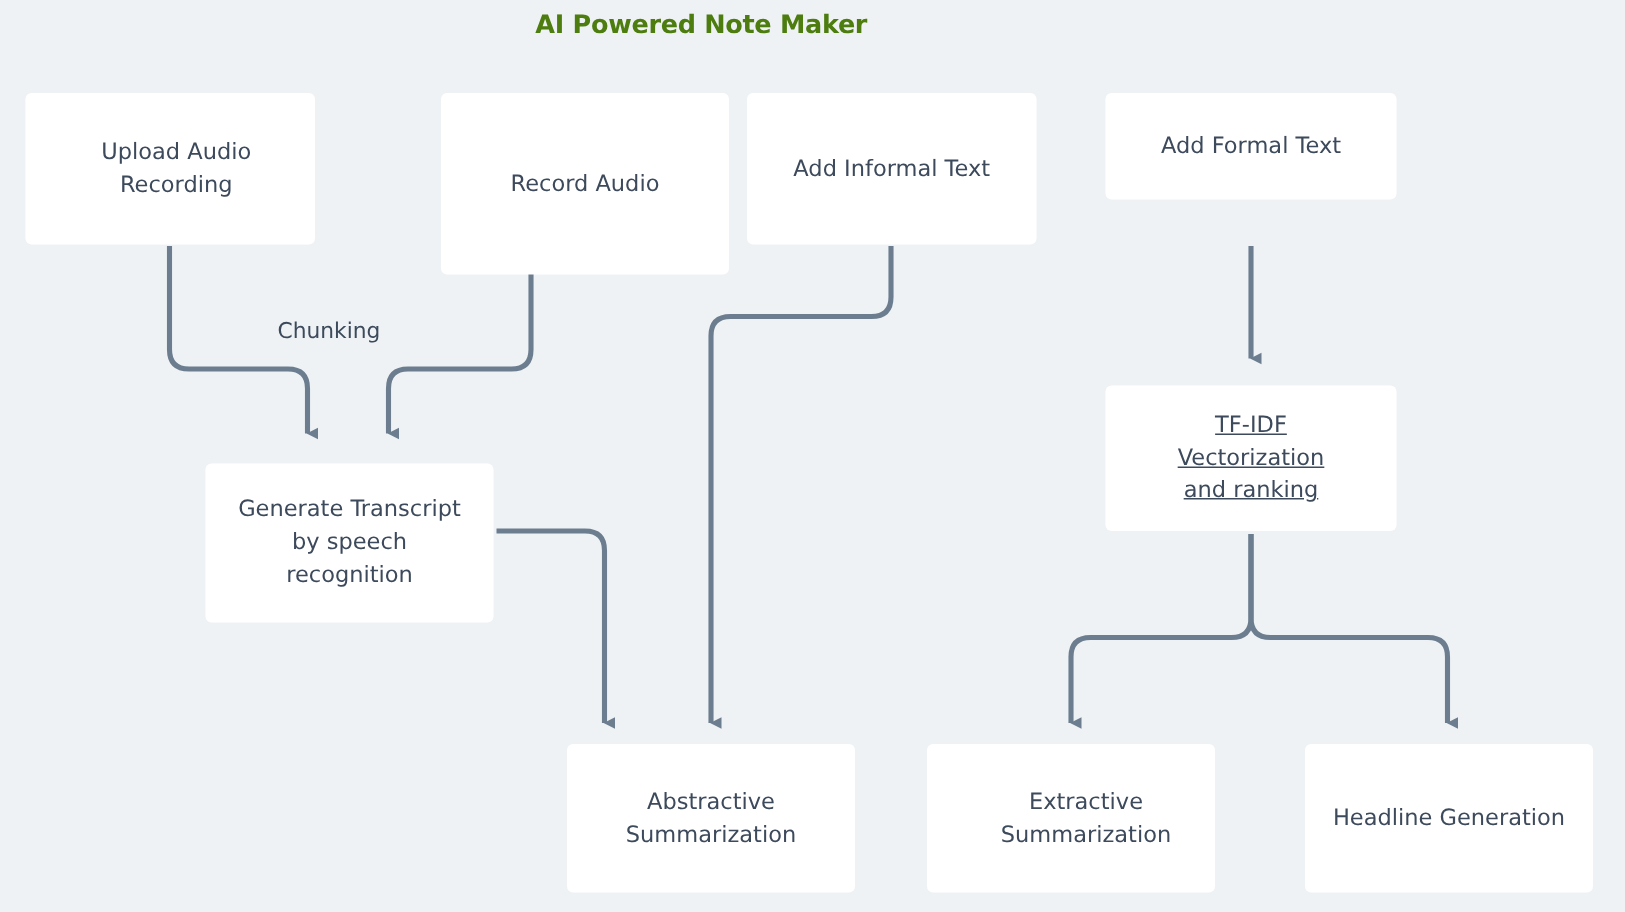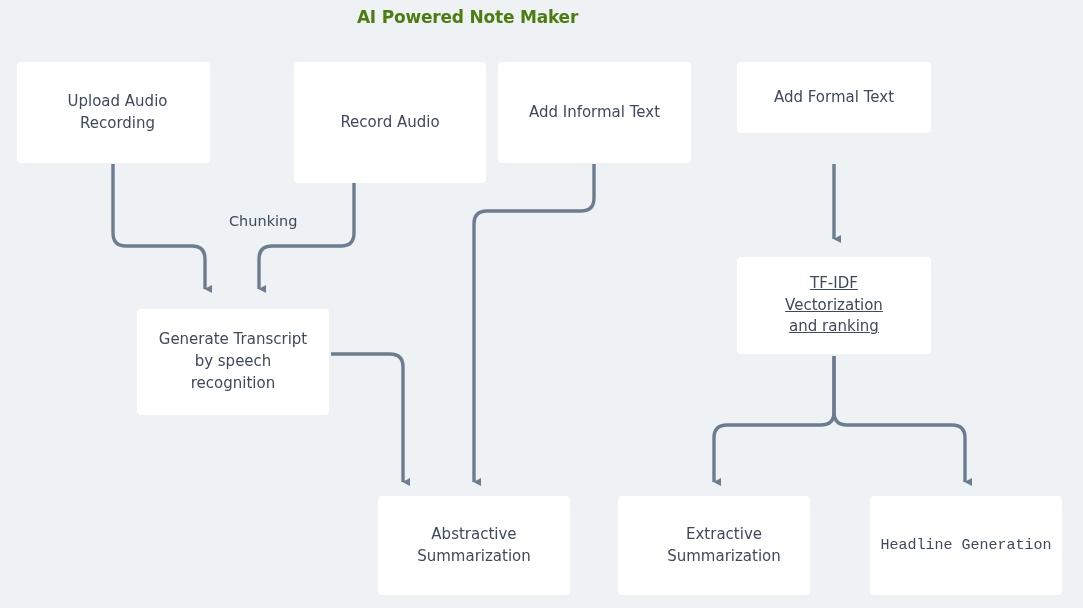--- a/index.html
+++ b/index.html
@@ -50,21 +50,20 @@
     font-size: 15px;
     line-height: 1.45;
     padding: 4px 8px;
     box-sizing: border-box;
   }
   .edge-label {
     position: absolute;
     color: #3d4a5c;
     font-size: 14.5px;
     white-space: nowrap;
-    margin-left: 44px;
   }
 </style>
 </head>
 <body>
 
 <div id="canvas">
 
   <div id="title">AI Powered Note Maker</div>
 
   <svg id="edges" viewBox="0 0 1083 608" xmlns="http://www.w3.org/2000/svg">
@@ -116,19 +115,19 @@
   </div>
 
   <div class="node" style="left:354px; top:496px; width:192px; height:99px;margin-left:24px;">
     <span>Abstractive<br>Summarization</span>
   </div>
 
   <div class="node" style="left:618px; top:496px; width:192px; height:99px;padding-left:28px;">
     <span>Extractive<br>Summarization</span>
   </div>
 
-  <div class="node" style="left:870px; top:496px; width:192px; height:99px;font-family:Liberation Mono, monospace;">
+  <div class="node" style="left:870px; top:496px; width:192px; height:99px;">
     <span>Headline Generation</span>
   </div>
 
   <div class="edge-label" style="left:185px; top:213px;">Chunking</div>
 
 </div>
 
 </body></html>

